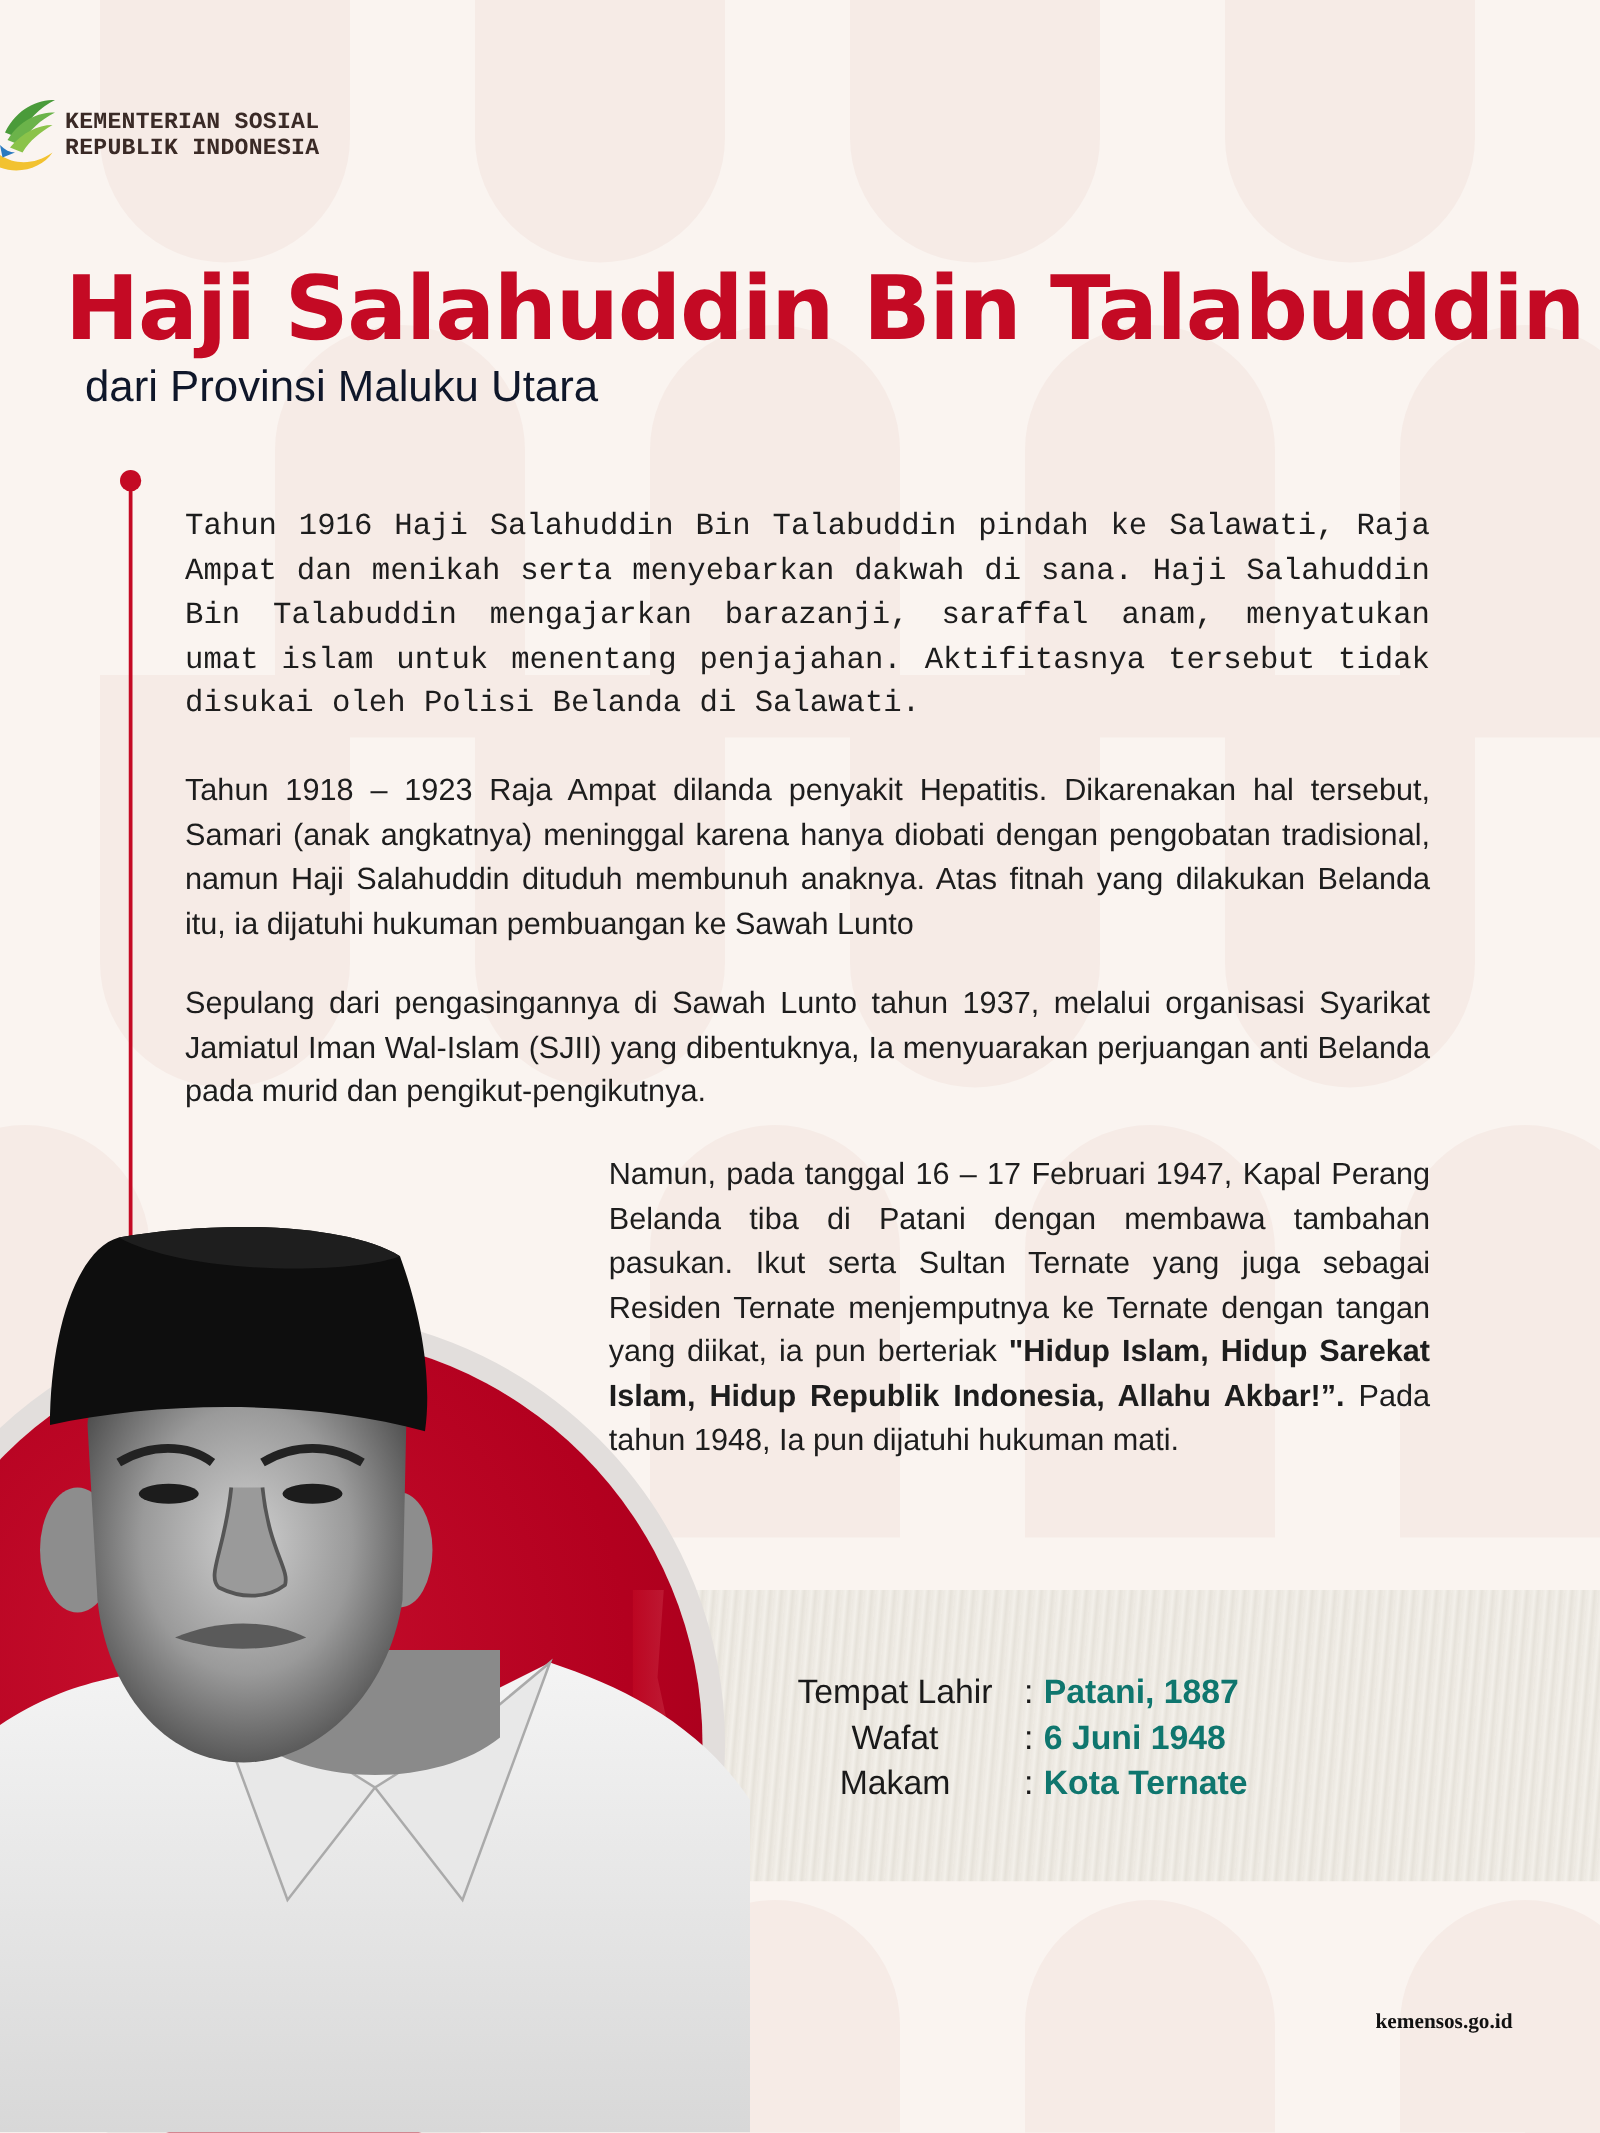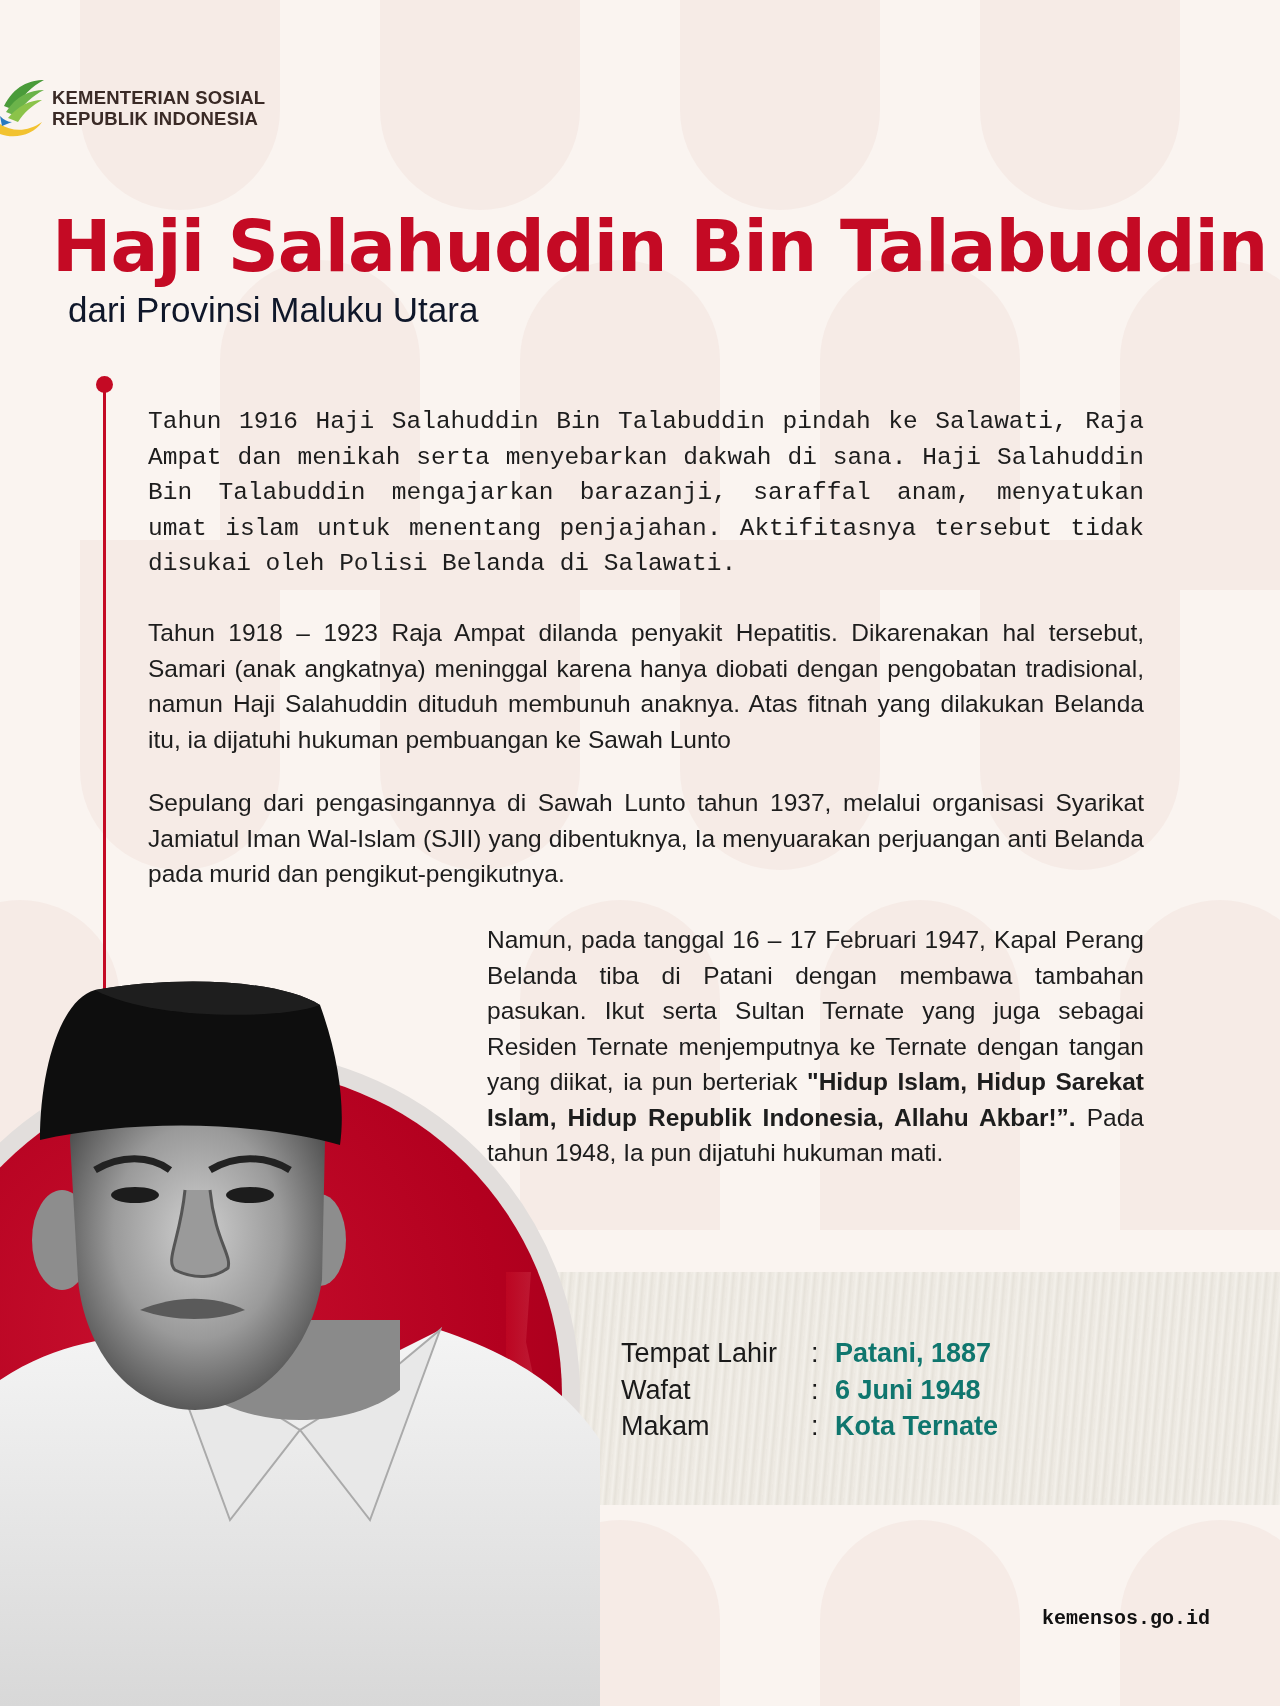--- a/index.html
+++ b/index.html
@@ -16,21 +16,21 @@
       width: 200px; height: 330px;
       background: #f6ebe6;
       border-radius: 0 0 100px 100px;
     }
     .bg-pattern .arch.up { border-radius: 100px 100px 0 0; }
 
     .logo {
       position: absolute; left: 0; top: 76px; display: flex; align-items: center; z-index: 2;
     }
     .logo-mark { width: 46px; height: 64px; position: relative; margin-right: 6px; }
-    .logo-text { font-family: Liberation Sans, sans-serif; font-weight: bold; color: #3a2a26; font-size: 18.5px; line-height: 21px; letter-spacing: 0.2px; }
+    .logo-text { font-family: Liberation Mono, monospace; font-weight: bold; color: #3a2a26; font-size: 18.5px; line-height: 21px; letter-spacing: 0.2px; }
 
     .title {
       position: absolute; left: 52px; top: 205px; z-index: 2;
       font-family: "DejaVu Sans", "Liberation Sans", sans-serif;
       font-weight: bold; font-size: 71px; color: #c40a24; letter-spacing: -1px;
     }
     .subtitle {
       position: absolute; left: 68px; top: 290px; z-index: 2;
       font-family: "Liberation Sans", sans-serif; font-size: 35px; color: #0f172a;
     }
@@ -75,28 +75,28 @@
       background: linear-gradient(90deg, rgba(196,10,36,0.55), rgba(220,120,130,0.35));
       clip-path: polygon(0 0, 50% 0, 40% 30%, 60% 50%, 30% 70%, 20% 100%, 0 100%);
     }
 
     .portrait { position: absolute; left: 0; top: 960px; width: 600px; height: 746px; z-index: 4; }
 
     .info {
       position: absolute; left: 621px; top: 1335px; z-index: 5;
       font-family: "Liberation Sans", sans-serif; font-size: 27px; line-height: 36.5px;
     }
-    .info-row { display: flex; }
+    .info-row { display: flex; text-align: center; }
     .info-label { width: 190px; color: #1a1a1a; }
     .info-sep { width: 24px; color: #1a1a1a; }
     .info-value { font-weight: bold; color: #0f766e; }
 
     .website {
       position: absolute; right: 70px; top: 1607px; z-index: 5;
-      font-family: Liberation Mono, monospace; font-weight: bold; font-size: 20px; color: #111;
+      font-family: Liberation Serif, serif; font-weight: bold; font-size: 17px; color: #111;
     }
   </style>
 </head>
 <body>
 
 <div class="bg-pattern">
   <div class="arch" style="left:80px; top:-120px;"></div>
   <div class="arch" style="left:380px; top:-120px;"></div>
   <div class="arch" style="left:680px; top:-120px;"></div>
   <div class="arch" style="left:980px; top:-120px;"></div>

